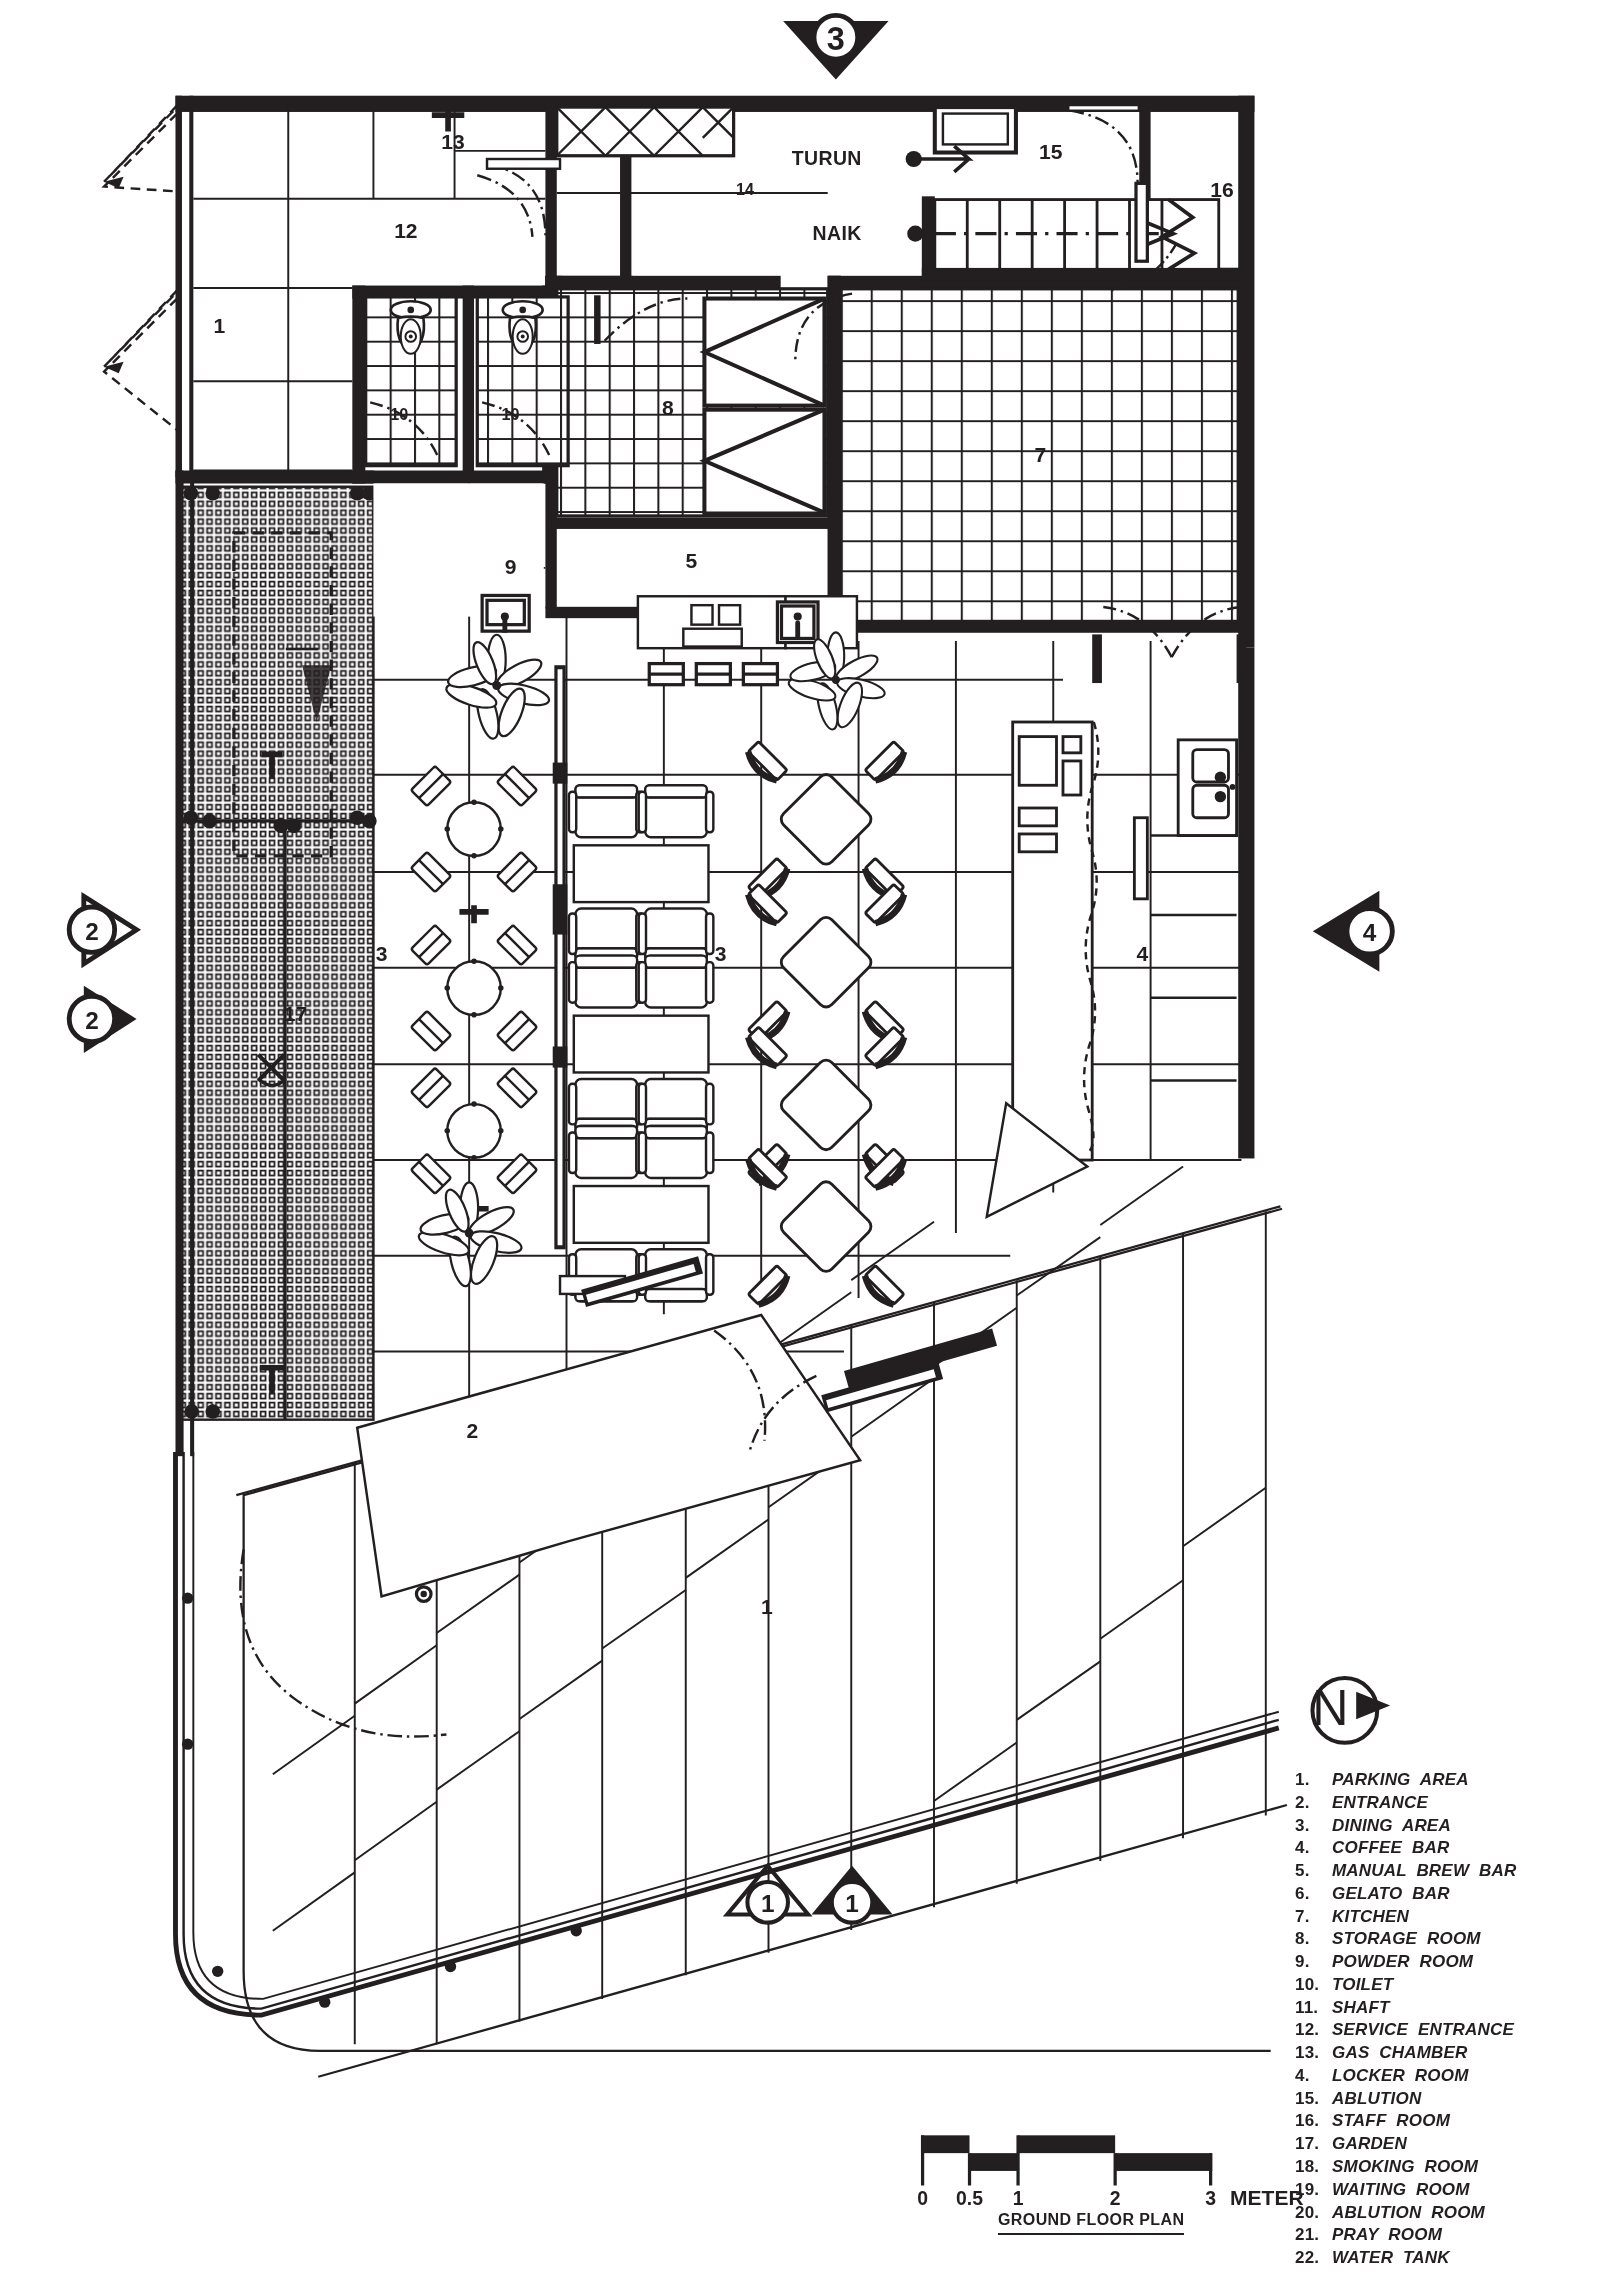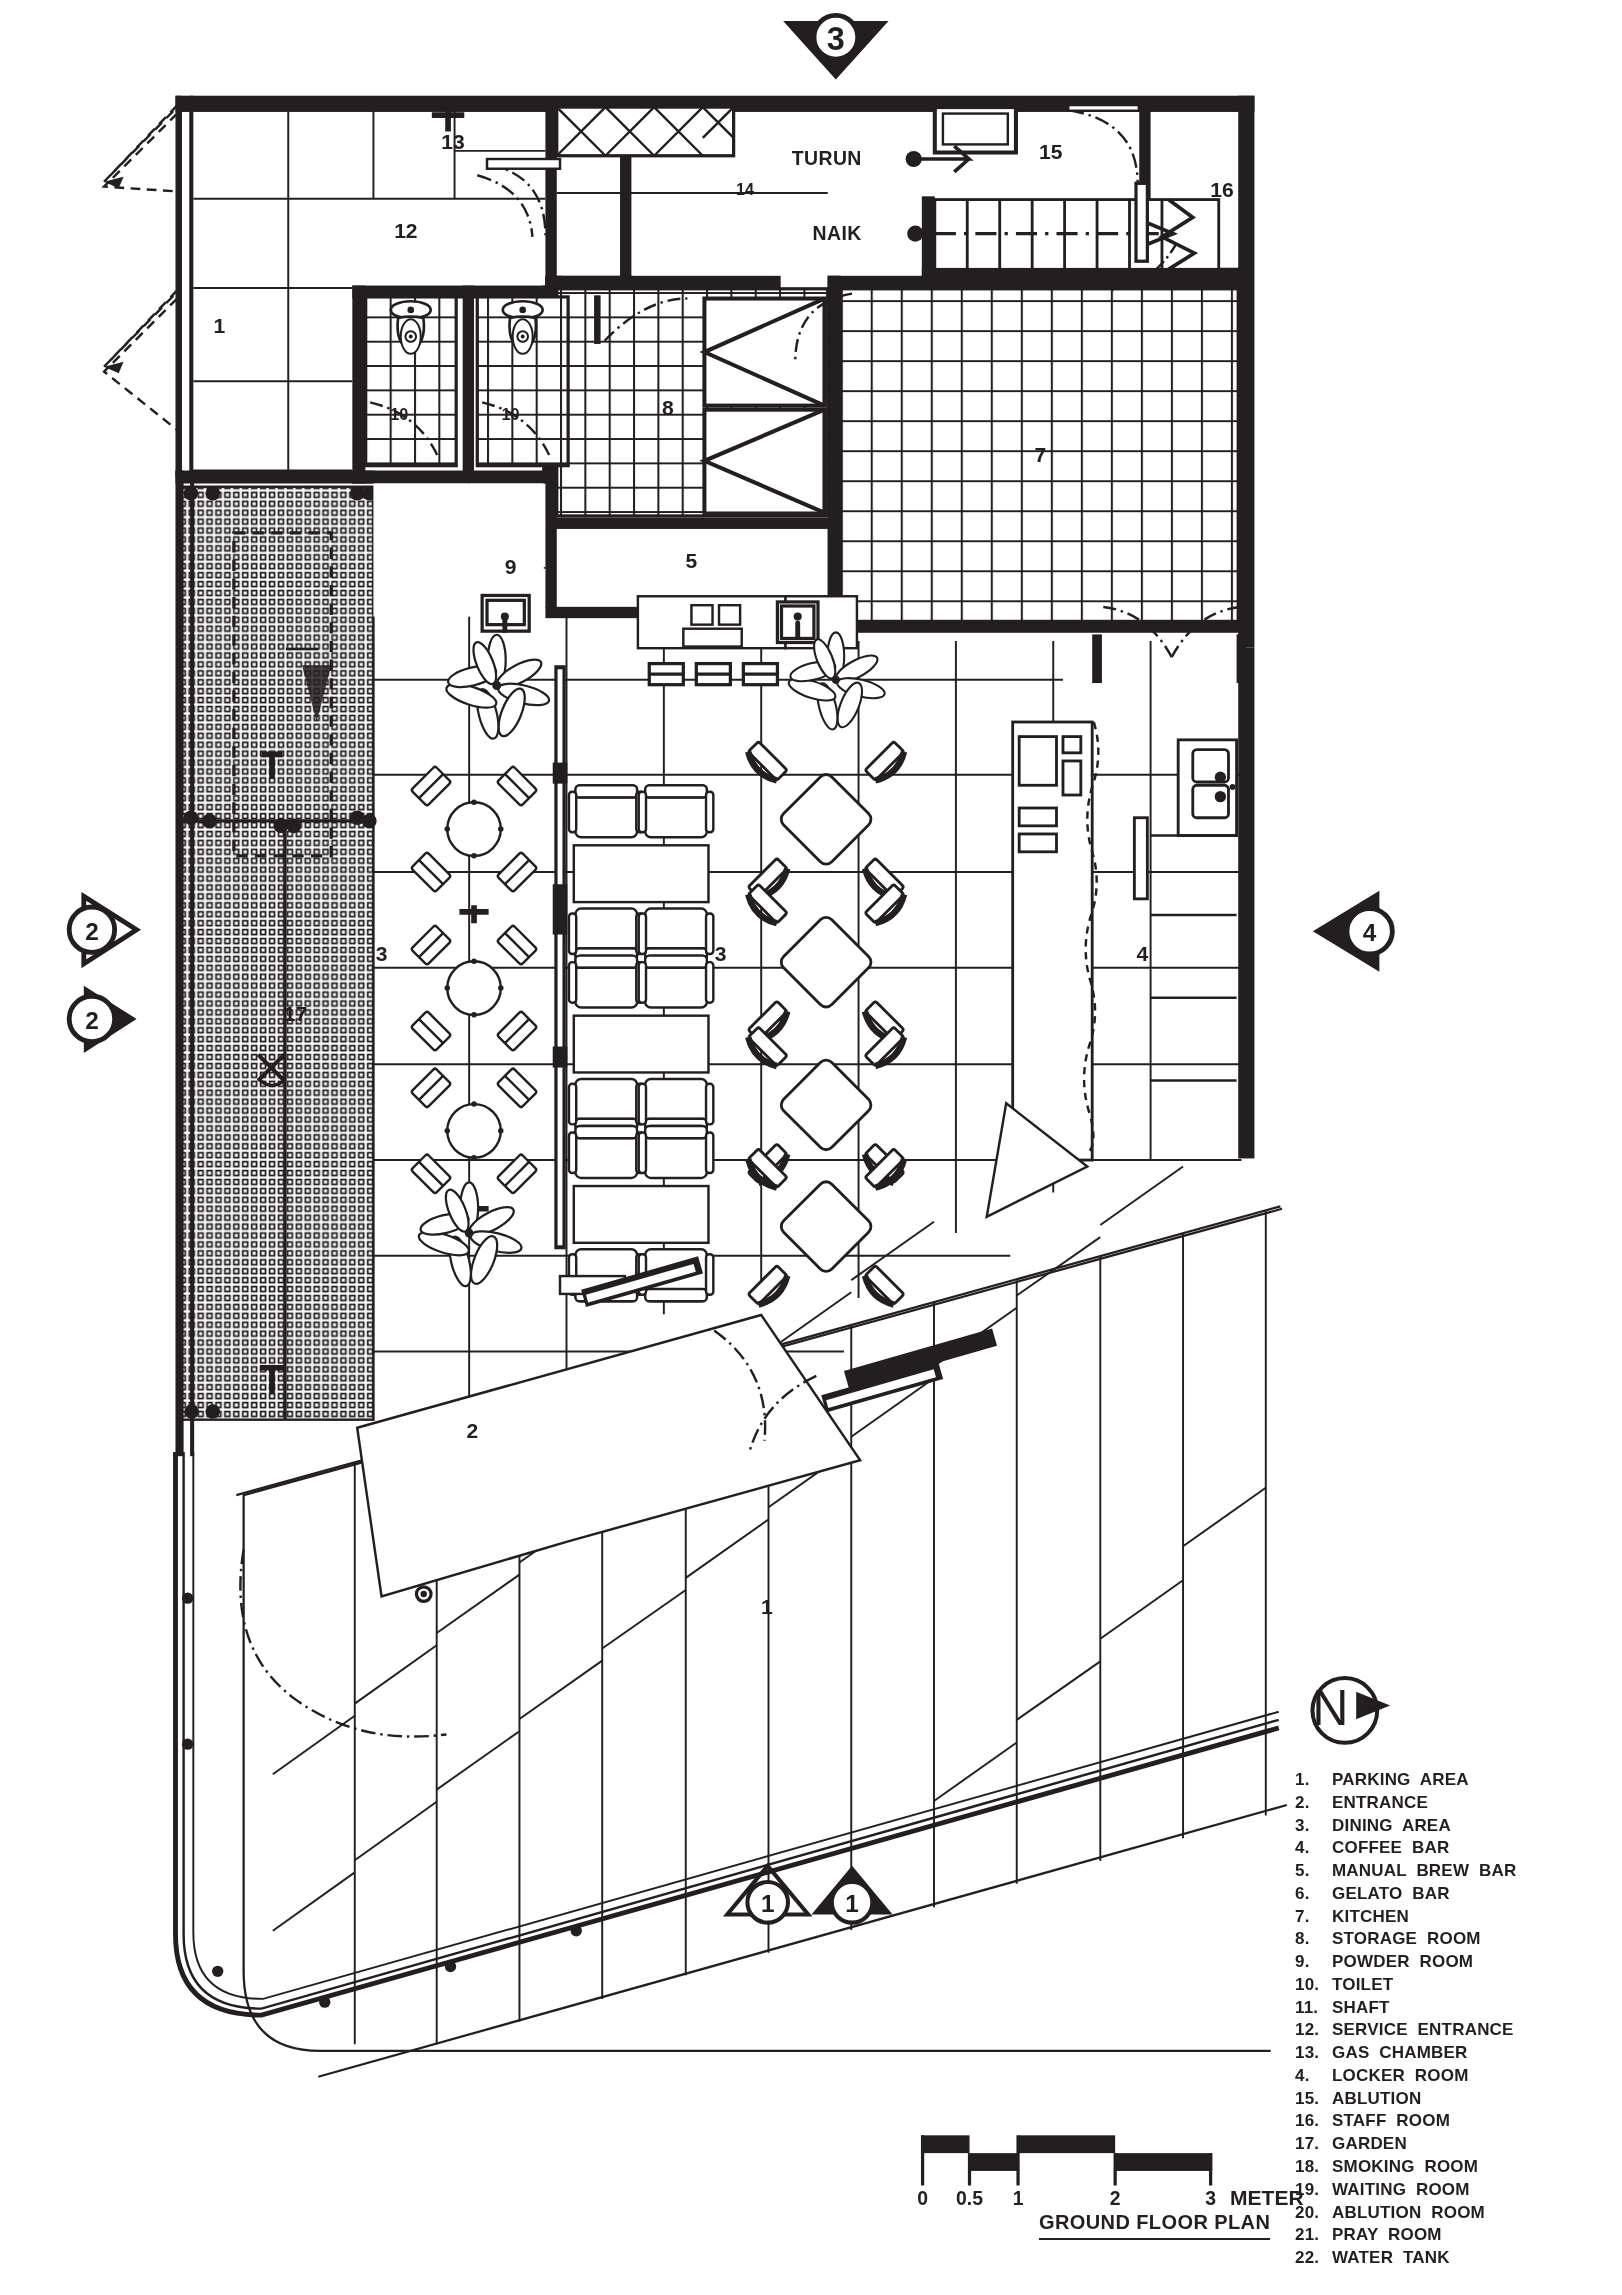--- a/index.html
+++ b/index.html
@@ -58,46 +58,46 @@
     font-size: 17px;
     color: #231f20;
     line-height: 1.34;
     letter-spacing: 0.2px;
   }
   .legend-num {
     width: 37px;
     flex: 0 0 37px;
     text-align: left;
   }
-  .legend-label { white-space: pre; }
+  .legend-label { white-space: pre; font-style: italic; }
 
   
   #north { position: absolute; left: 1306px; top: 1670px; }
 
   
   #scalebar { position: absolute; left: 909px; top: 2124px; }
   .scaletick {
     font-family: "Liberation Sans", sans-serif;
     font-weight: 700;
     font-size: 24px;
     fill: #231f20;
   }
   .scalemeter {
     font-family: "Liberation Sans", sans-serif;
     font-weight: 700;
     font-size: 26px;
     fill: #231f20;
   }
   #plantitle {
     position: absolute;
-    left: 1039px;
+    left: 998px;
     top: 2211px;
     font-family: "Liberation Sans", sans-serif;
     font-weight: 700;
-    font-size: 20px;
+    font-size: 16px;
     color: #231f20;
     letter-spacing: 0.4px;
     border-bottom: 2.4px solid #231f20;
     padding-bottom: 4px;
   }
 </style>
 </head>
 <body>
 
 <div id="page">

